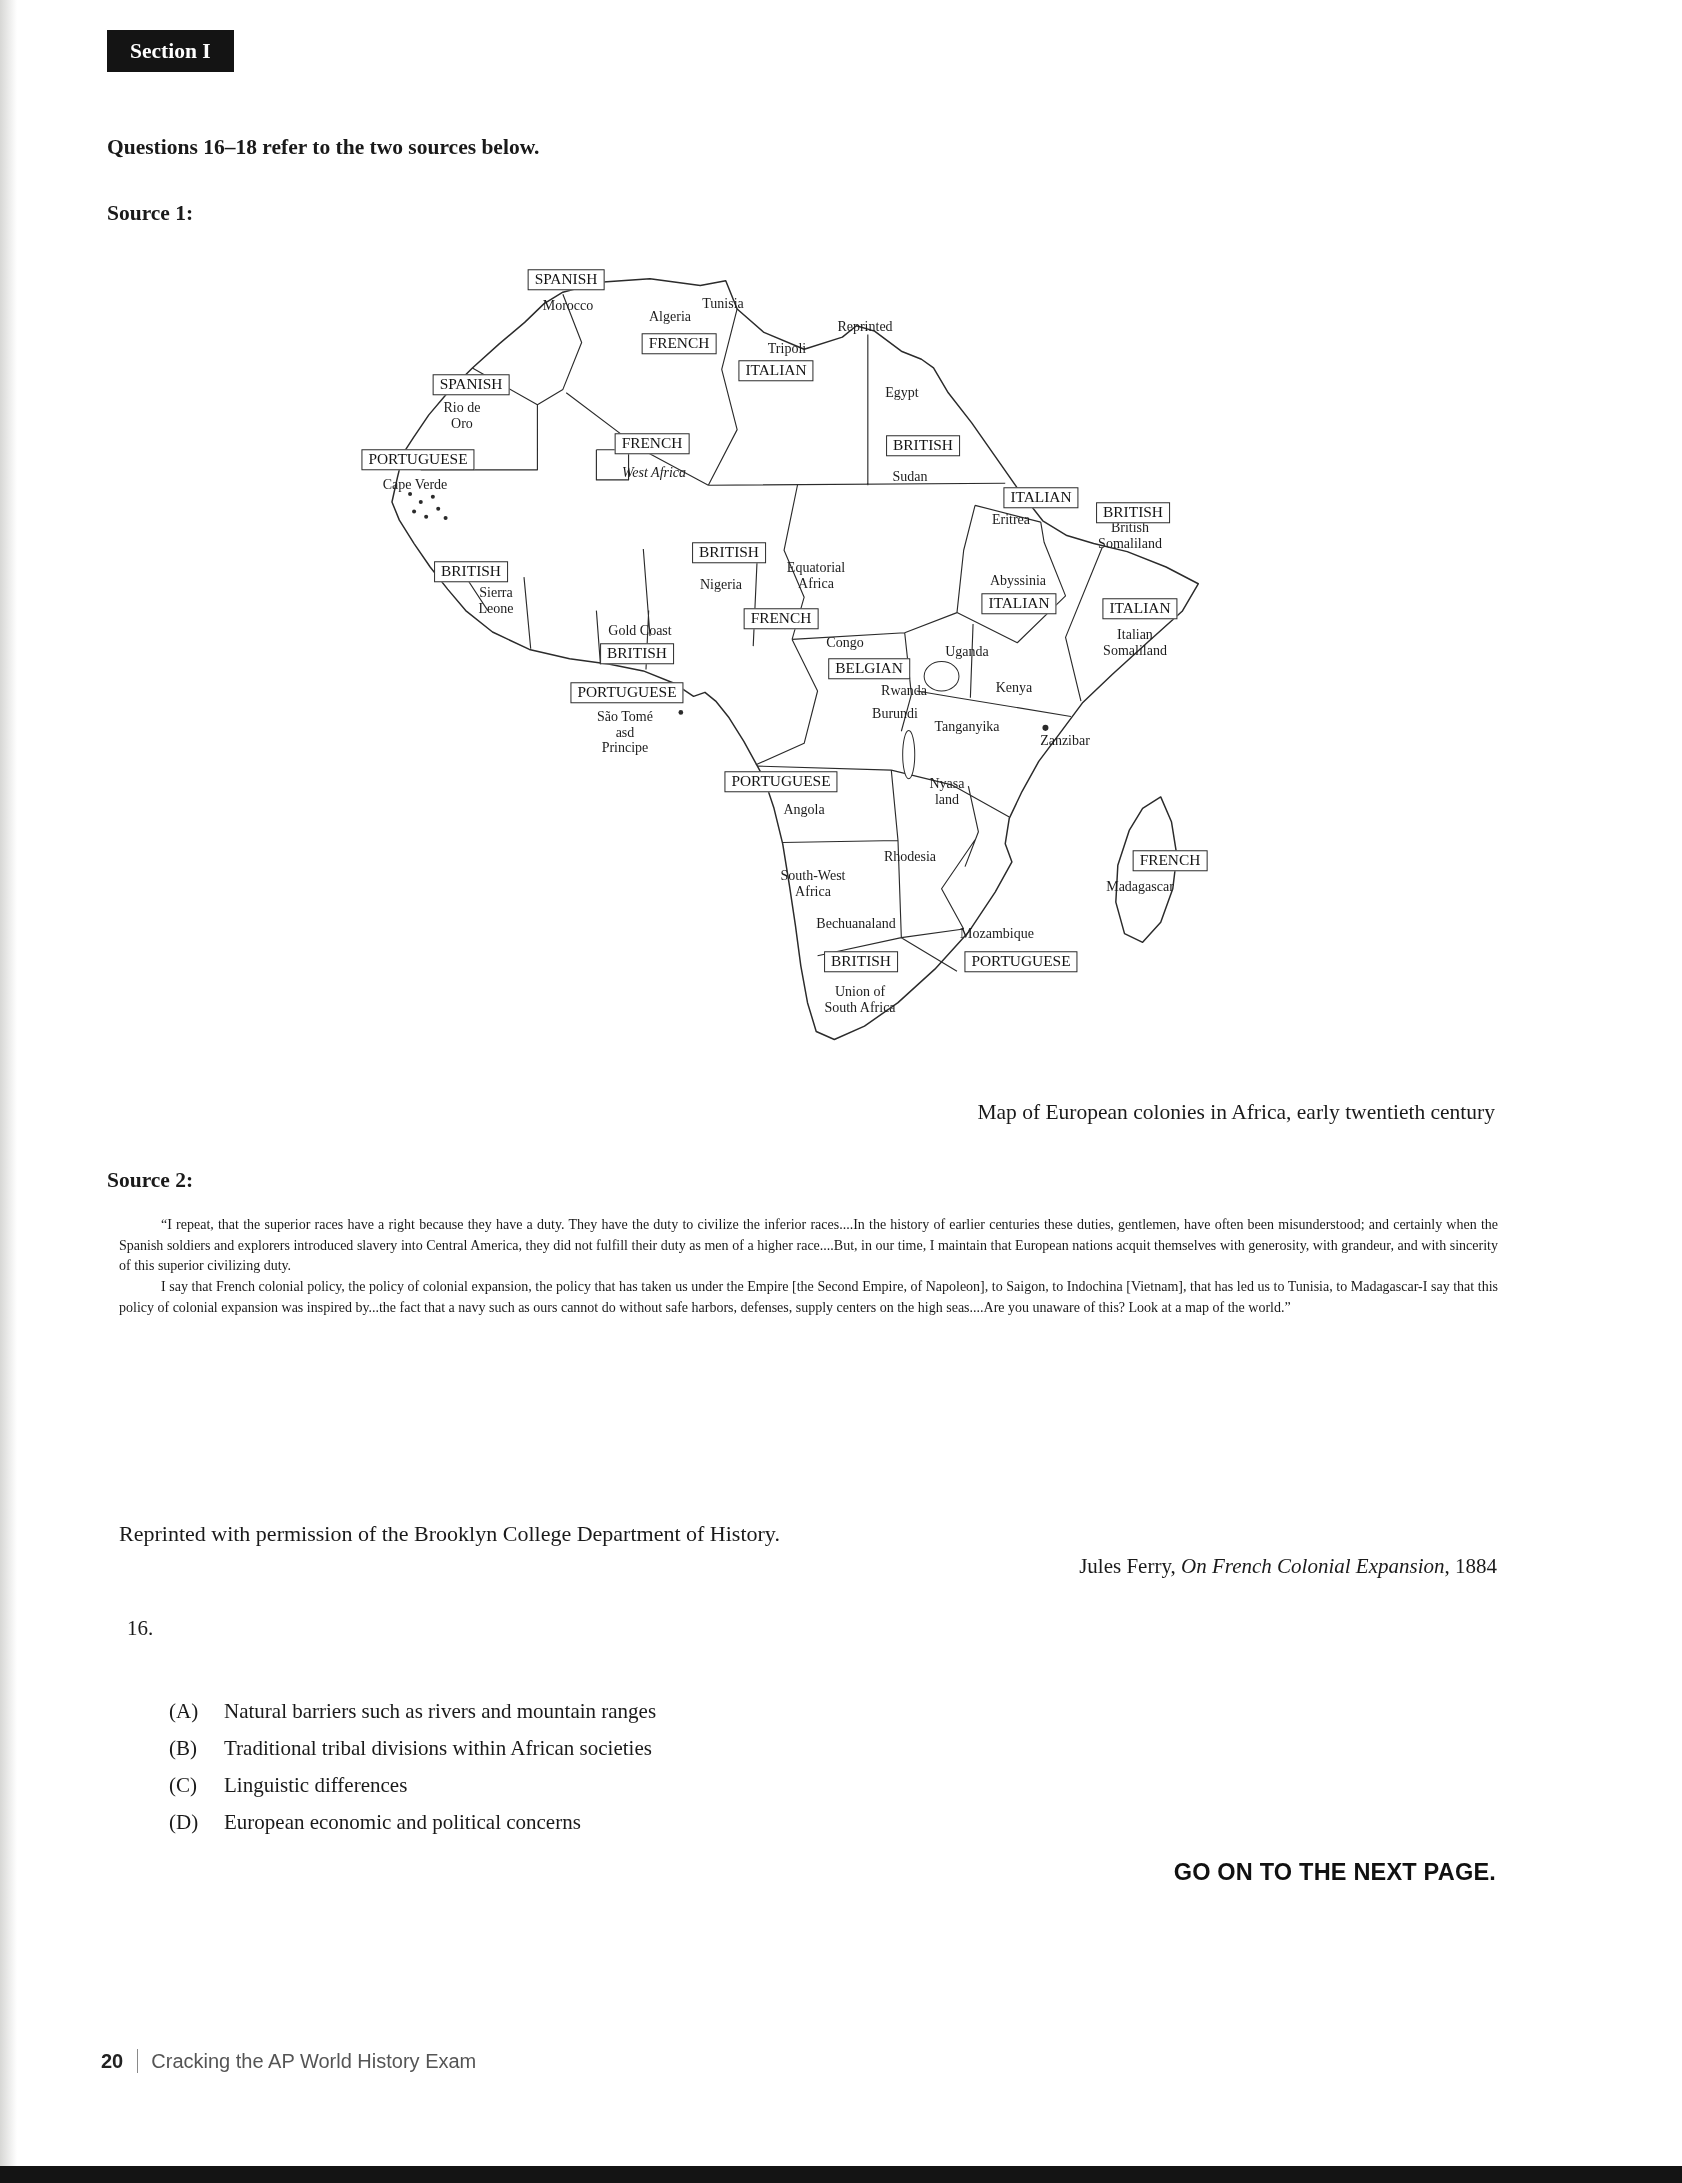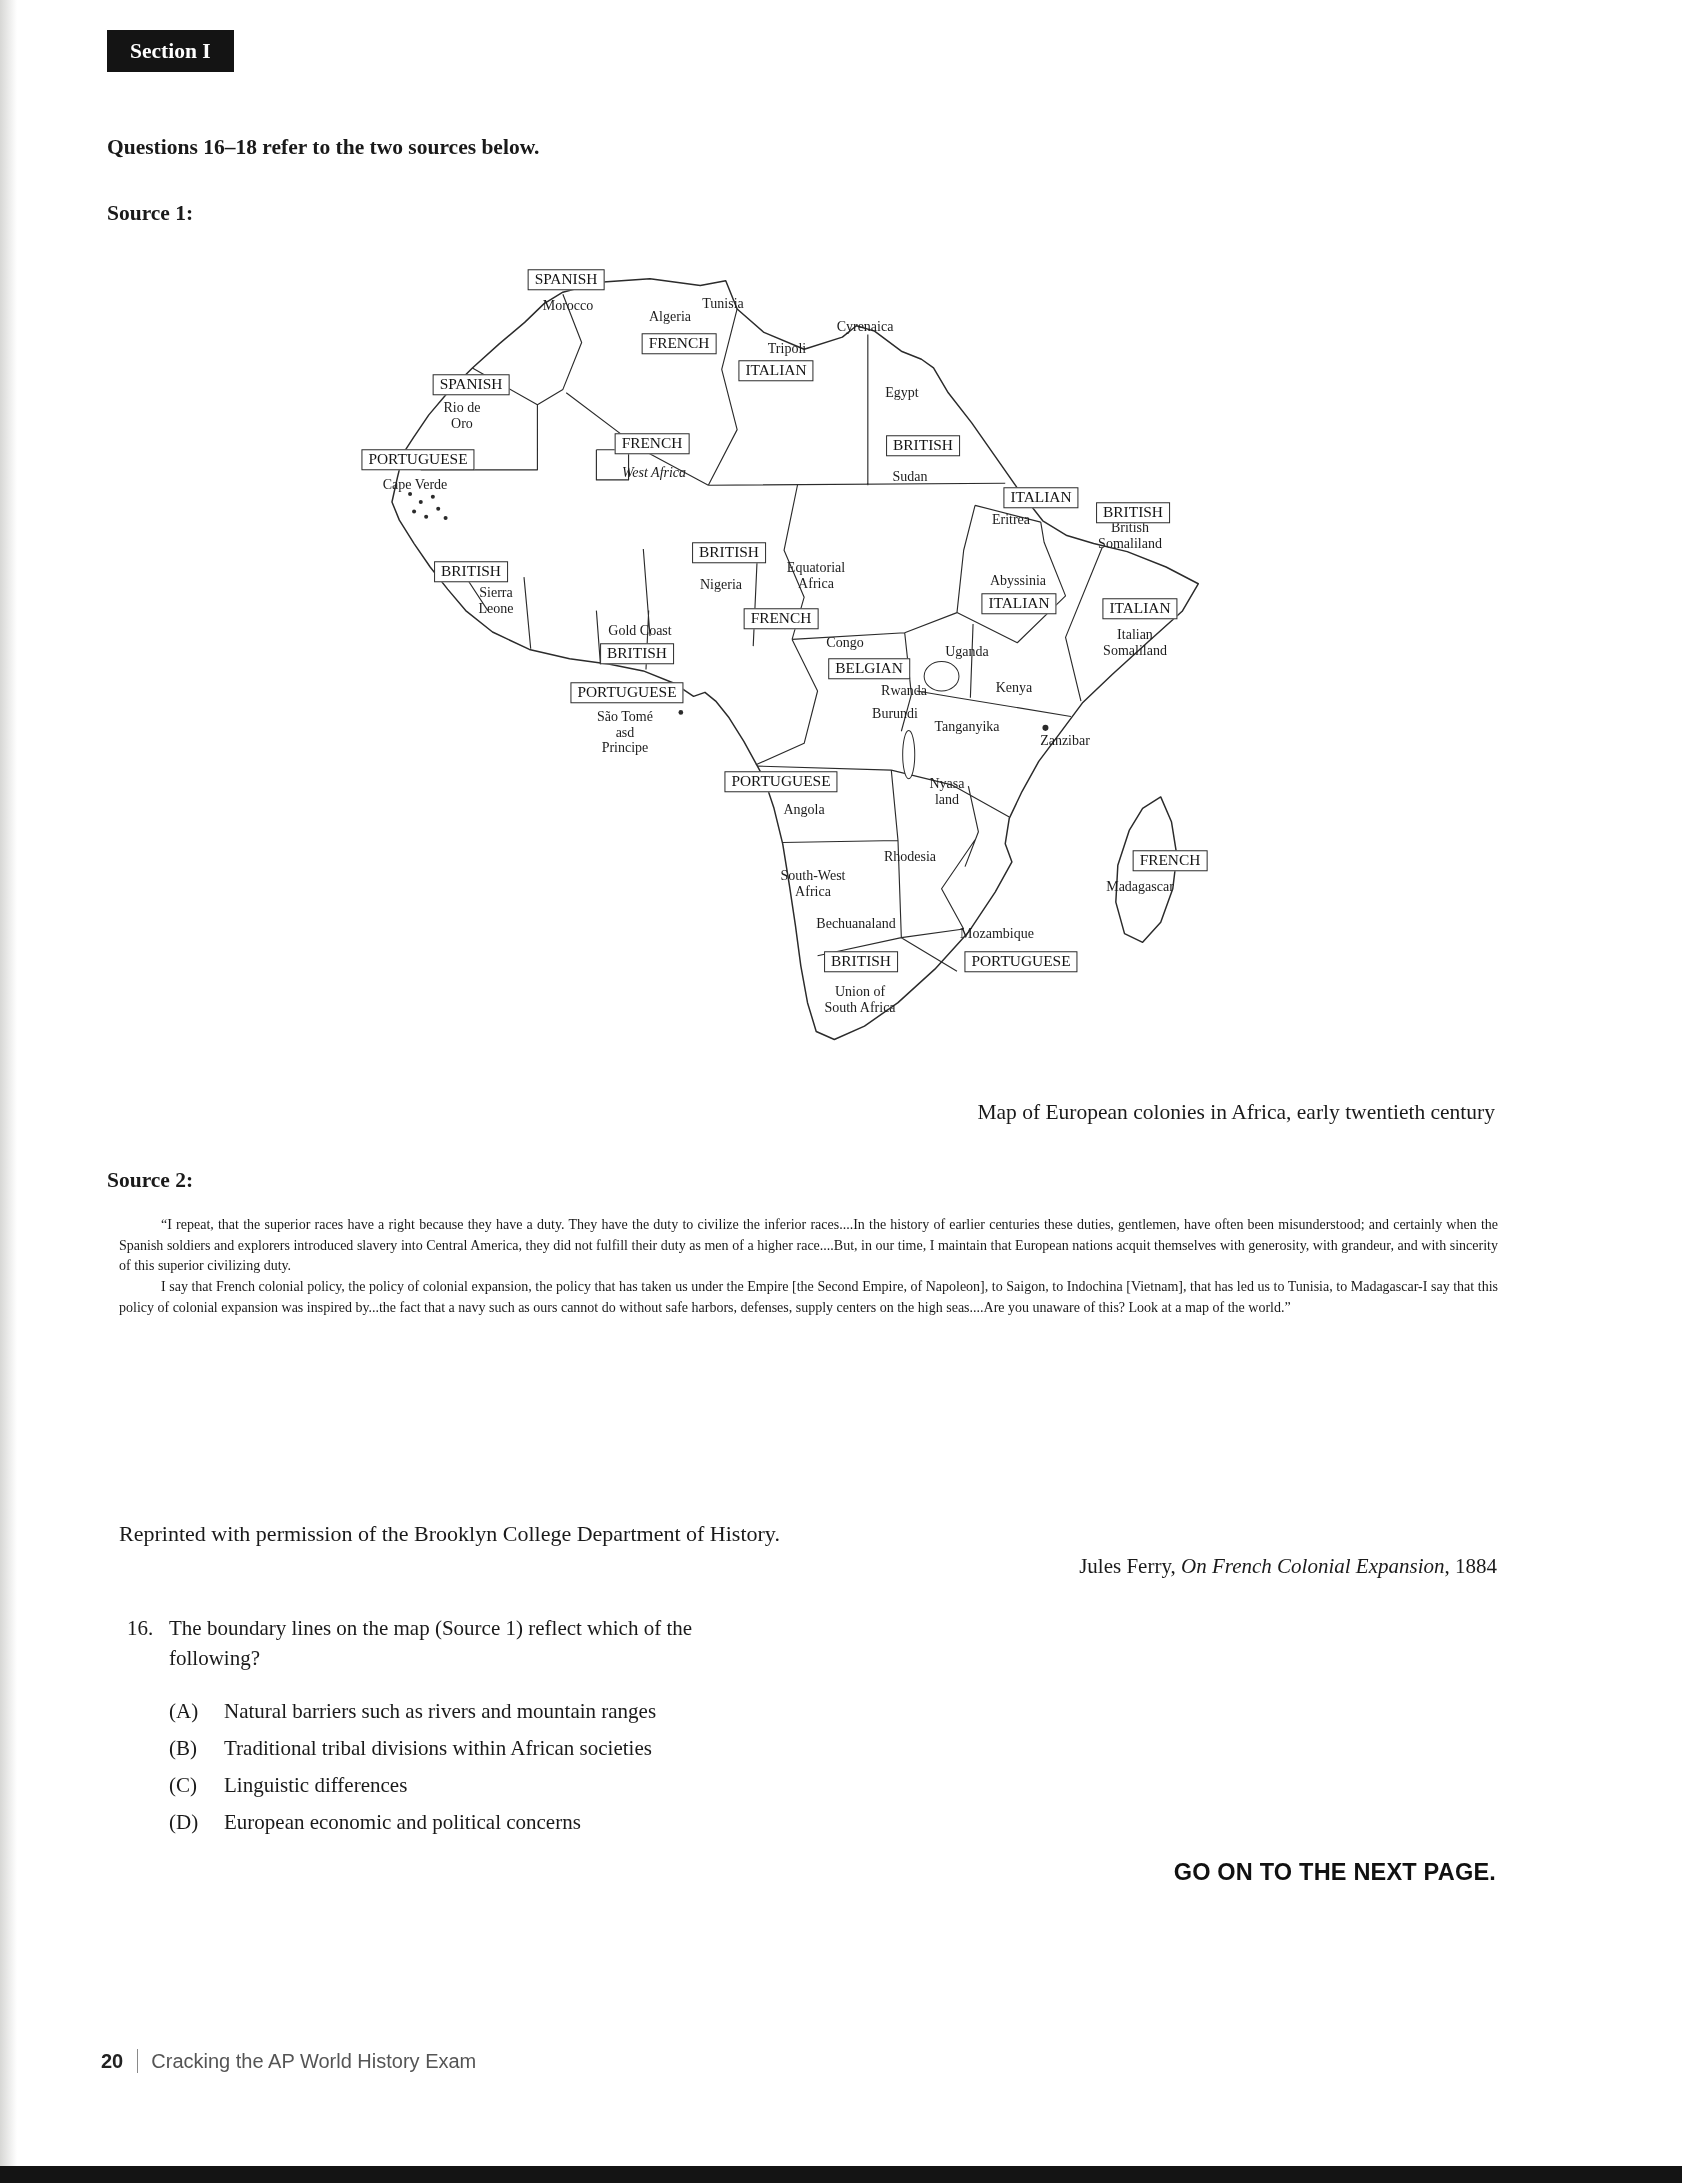--- a/index.html
+++ b/index.html
@@ -189,21 +189,21 @@
       <div class="map-label-boxed" style="left: 292px; top: 431px;">PORTUGUESE</div>
       <div class="map-label-boxed" style="left: 446px; top: 520px;">PORTUGUESE</div>
       <div class="map-label-boxed" style="left: 835px; top: 599px;">FRENCH</div>
       <div class="map-label-boxed" style="left: 526px; top: 700px;">BRITISH</div>
       <div class="map-label-boxed" style="left: 686px; top: 700px;">PORTUGUESE</div>
     </div>
   <div>
       <div class="map-label-plain" style="left: 233px; top: 44px;">Morocco</div>
       <div class="map-label-plain" style="left: 388px; top: 42px;">Tunisia</div>
       <div class="map-label-plain" style="left: 335px; top: 55px;">Algeria</div>
-      <div class="map-label-plain" style="left: 530px; top: 65px;">Cyrenaica</div>
+      <div class="map-label-plain" style="left: 530px; top: 65px;">Reprinted</div>
       <div class="map-label-plain" style="left: 435px; top: 87px; margin-left: 17px;">Tripoli</div>
       <div class="map-label-plain" style="left: 567px; top: 131px;">Egypt</div>
       <div class="map-label-plain" style="left: 127px; top: 154px;">Rio de
 Oro</div>
       <div class="map-label-plain" style="left: 319px; top: 211px; font-style: italic;">West Africa</div>
       <div class="map-label-plain" style="left: 80px; top: 223px;">Cape Verde</div>
       <div class="map-label-plain" style="left: 575px; top: 215px;">Sudan</div>
       <div class="map-label-plain" style="left: 676px; top: 258px;">Eritrea</div>
       <div class="map-label-plain" style="left: 795px; top: 274px;">British Somaliland</div>
       <div class="map-label-plain" style="left: 386px; top: 323px;">Nigeria</div>
@@ -249,21 +249,20 @@
   </div>
 
 <div class="permission-line">Reprinted with permission of the Brooklyn College Department of History.</div>
 
 <div class="attribution">
   <span>Jules Ferry, </span><span class="title-italic">On French Colonial Expansion</span><span>, 1884</span>
 </div>
 
 <div class="question">
   <span class="q-number">16.</span>
-  <span class="q-text">The boundary lines on the map (Source 1) reflect which of the following?</span>
 </div>
 
 <div class="options">
     <div class="option-row">
       <span class="opt-letter">(A)</span>
       <span class="opt-text">Natural barriers such as rivers and mountain ranges</span>
     </div>
     <div class="option-row">
       <span class="opt-letter">(B)</span>
       <span class="opt-text">Traditional tribal divisions within African societies</span>

